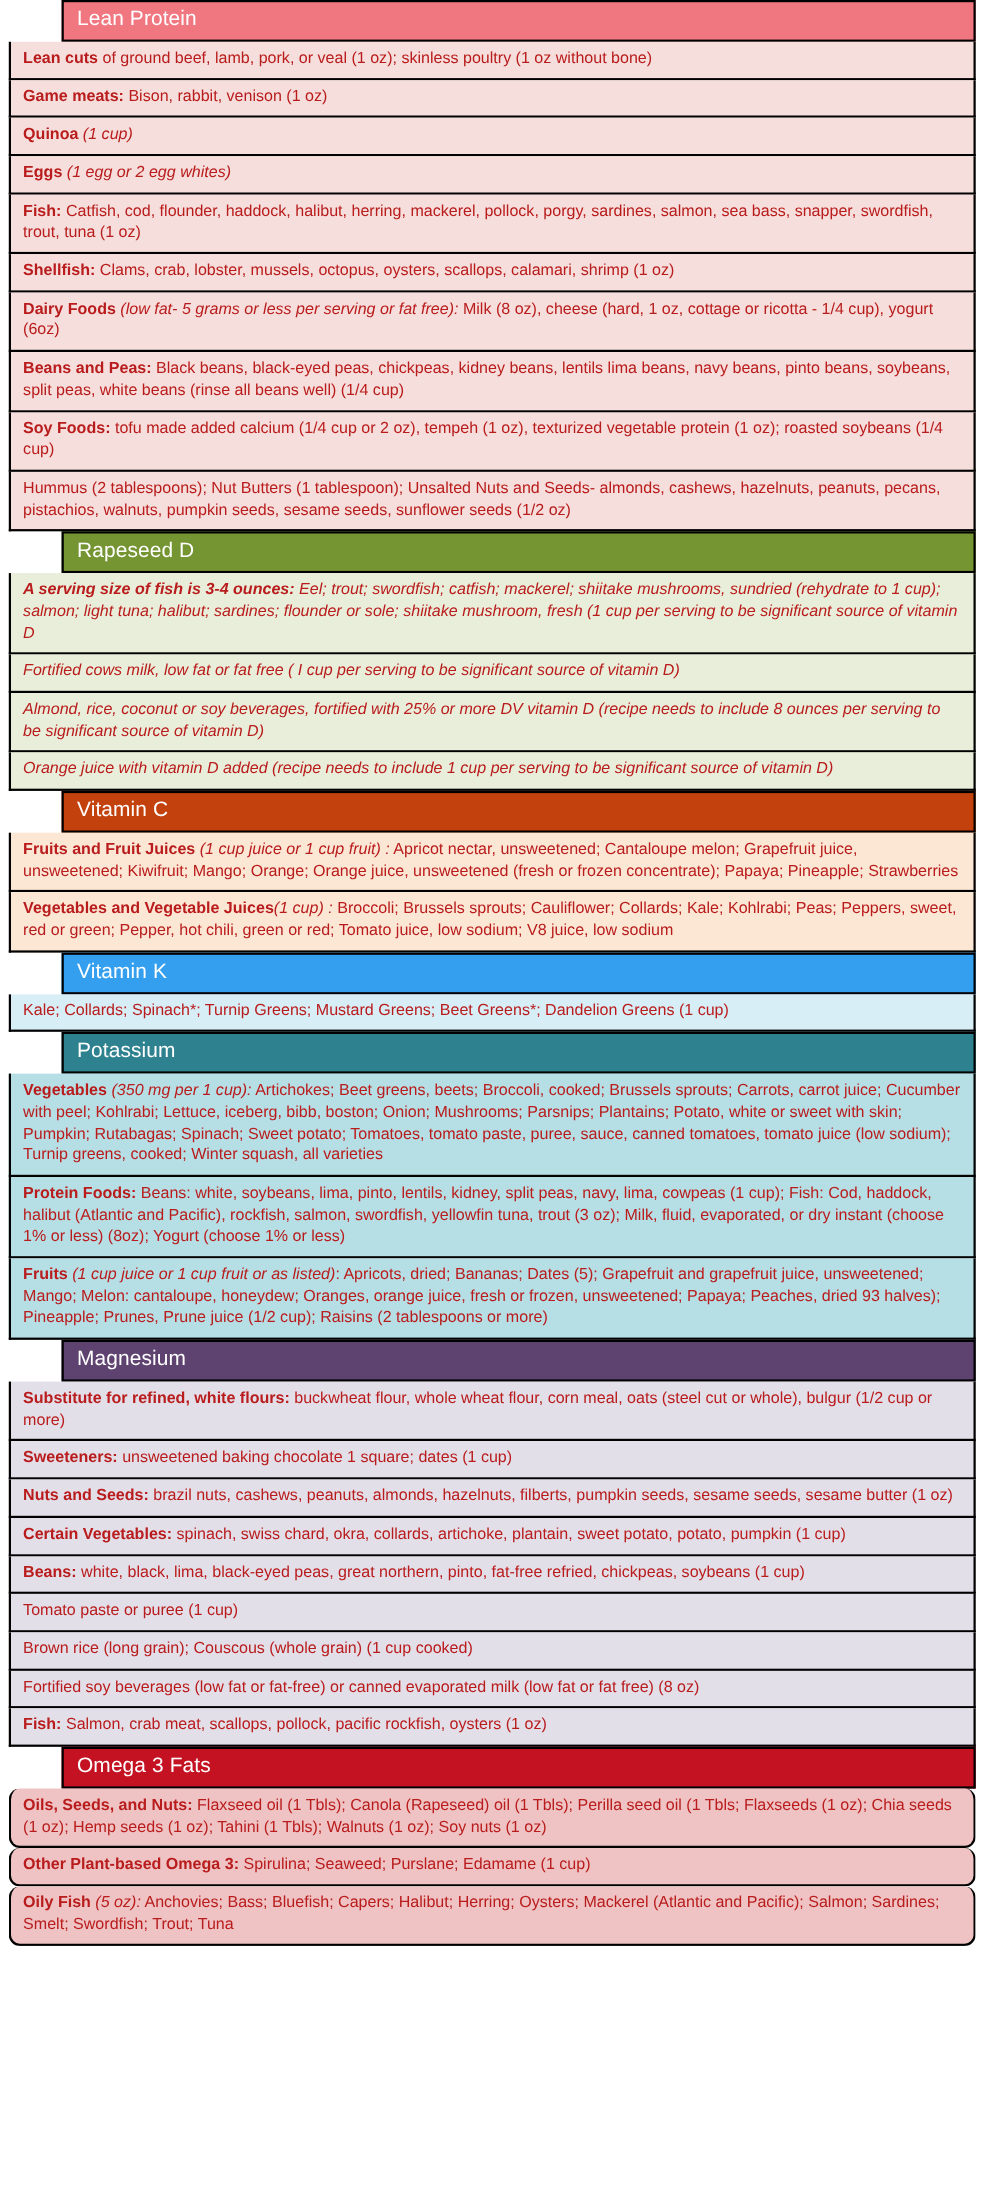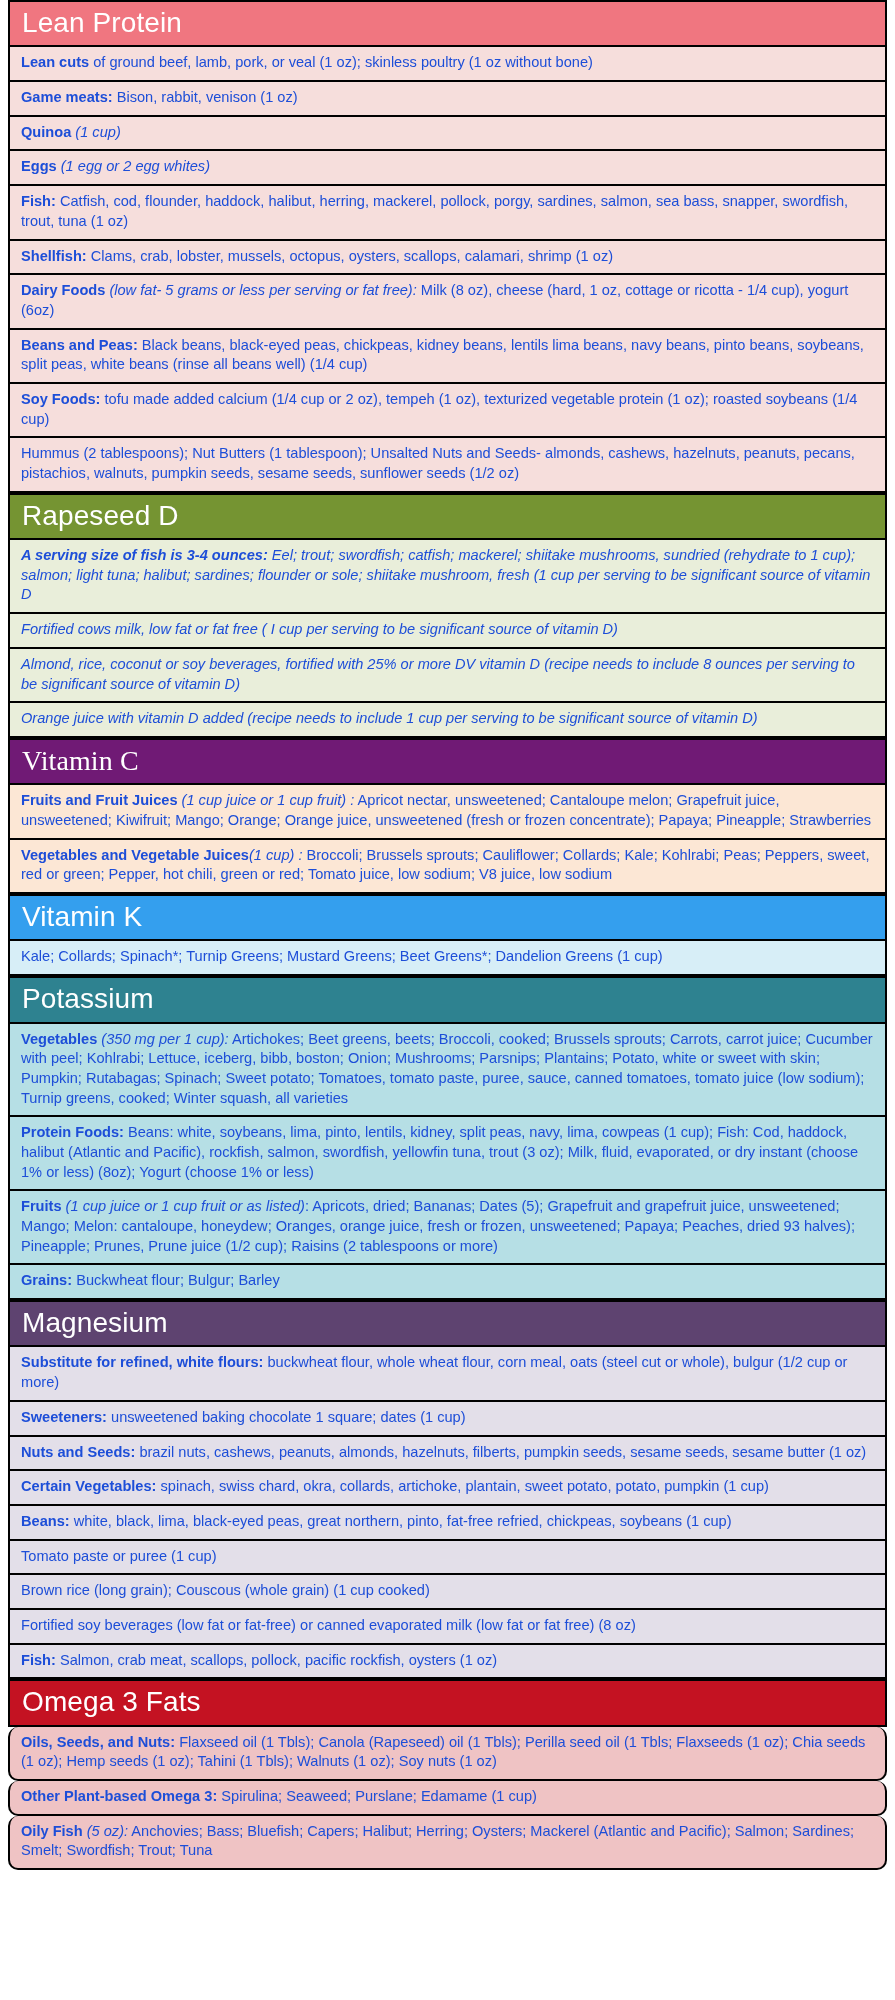--- a/index.html
+++ b/index.html
@@ -14,57 +14,58 @@
   #table-wrap {
     width: 895px;
     box-sizing: border-box;
     padding: 0 8px 4px 8px;
   }
   .section {
     margin: 0;
   }
   .section-header {
     color: #ffffff;
-    font-size: 28px;
+    font-size: 19px;
     line-height: 1.05;
     font-weight: 400;
     padding: 6px 12px 8px 12px;
     border: 2px solid #000000;
     border-bottom-width: 2px;
     letter-spacing: 0.1px;
     box-sizing: border-box;
+    margin-left: 48px;
   }
   .row {
     border-left: 2px solid #000000;
     border-right: 2px solid #000000;
     border-bottom: 2px solid #000000;
     padding: 6px 11px 7px 11px;
     font-size: 14.6px;
     line-height: 1.35;
-    color: #1d4ed8;
+    color: #b91c1c;
     box-sizing: border-box;
   }
   .row:first-of-type {
     border-top: 0;
   }
   .row b {
     font-weight: bold;
   }
   .row i {
     font-style: italic;
   }
 
   
   .t-leanprotein .section-header { background: #F07680; }
   .t-leanprotein .row { background: #F6DEDC; }
 
   .t-vitamind .section-header { background: #759432; }
   .t-vitamind .row { background: #E9EEDA; font-style: italic; }
 
-  .t-vitaminc .section-header { background: #701a75; font-family: Liberation Serif, serif; }
+  .t-vitaminc .section-header { background: #c2410c; }
   .t-vitaminc .row { background: #FCE7D5; }
 
   .t-vitamink .section-header { background: #349FEE; }
   .t-vitamink .row { background: #D7EEF7; }
 
   .t-potassium .section-header { background: #2E8290; }
   .t-potassium .row { background: #B6DFE5; }
 
   .t-magnesium .section-header { background: #5E4370; }
   .t-magnesium .row { background: #E3DFE9; }
@@ -103,21 +104,20 @@
     </div>
     <div class="section t-vitamink">
       <div class="section-header">Vitamin K</div>
       <div class="row"><span>Kale; Collards; Spinach*; Turnip Greens; Mustard Greens; Beet Greens*; Dandelion Greens (1 cup)</span></div>
     </div>
     <div class="section t-potassium">
       <div class="section-header">Potassium</div>
       <div class="row"><b>Vegetables</b><i> (350 mg per 1 cup):</i><span> Artichokes; Beet greens, beets; Broccoli, cooked; Brussels sprouts; Carrots, carrot juice; Cucumber with peel; Kohlrabi; Lettuce, iceberg, bibb, boston; Onion; Mushrooms; Parsnips; Plantains; Potato, white or sweet with skin; Pumpkin; Rutabagas; Spinach; Sweet potato; Tomatoes, tomato paste, puree, sauce, canned tomatoes, tomato juice (low sodium); Turnip greens, cooked; Winter squash, all varieties</span></div>
       <div class="row"><b>Protein Foods:</b><span> Beans: white, soybeans, lima, pinto, lentils, kidney, split peas, navy, lima, cowpeas (1 cup); Fish: Cod, haddock, halibut (Atlantic and Pacific), rockfish, salmon, swordfish, yellowfin tuna, trout (3 oz); Milk, fluid, evaporated, or dry instant (choose 1% or less) (8oz); Yogurt (choose 1% or less)</span></div>
       <div class="row"><b>Fruits</b><i> (1 cup juice or 1 cup fruit or as listed)</i><span>: Apricots, dried; Bananas; Dates (5); Grapefruit and grapefruit juice, unsweetened; Mango; Melon: cantaloupe, honeydew; Oranges, orange juice, fresh or frozen, unsweetened; Papaya; Peaches, dried 93 halves); Pineapple; Prunes, Prune juice (1/2 cup); Raisins (2 tablespoons or more)</span></div>
-      <div class="row"><b>Grains:</b><span> Buckwheat flour; Bulgur; Barley</span></div>
     </div>
     <div class="section t-magnesium">
       <div class="section-header">Magnesium</div>
       <div class="row"><b>Substitute for refined, white flours:</b><span> buckwheat flour, whole wheat flour, corn meal, oats (steel cut or whole), bulgur (1/2 cup or more)</span></div>
       <div class="row"><b>Sweeteners:</b><span> unsweetened baking chocolate 1 square; dates (1 cup)</span></div>
       <div class="row"><b>Nuts and Seeds:</b><span> brazil nuts, cashews, peanuts, almonds, hazelnuts, filberts, pumpkin seeds, sesame seeds, sesame butter (1 oz)</span></div>
       <div class="row"><b>Certain Vegetables:</b><span> spinach, swiss chard, okra, collards, artichoke, plantain, sweet potato, potato, pumpkin (1 cup)</span></div>
       <div class="row"><b>Beans:</b><span> white, black, lima, black-eyed peas, great northern, pinto, fat-free refried, chickpeas, soybeans (1 cup)</span></div>
       <div class="row"><span>Tomato paste or puree (1 cup)</span></div>
       <div class="row"><span>Brown rice (long grain); Couscous (whole grain) (1 cup cooked)</span></div>

